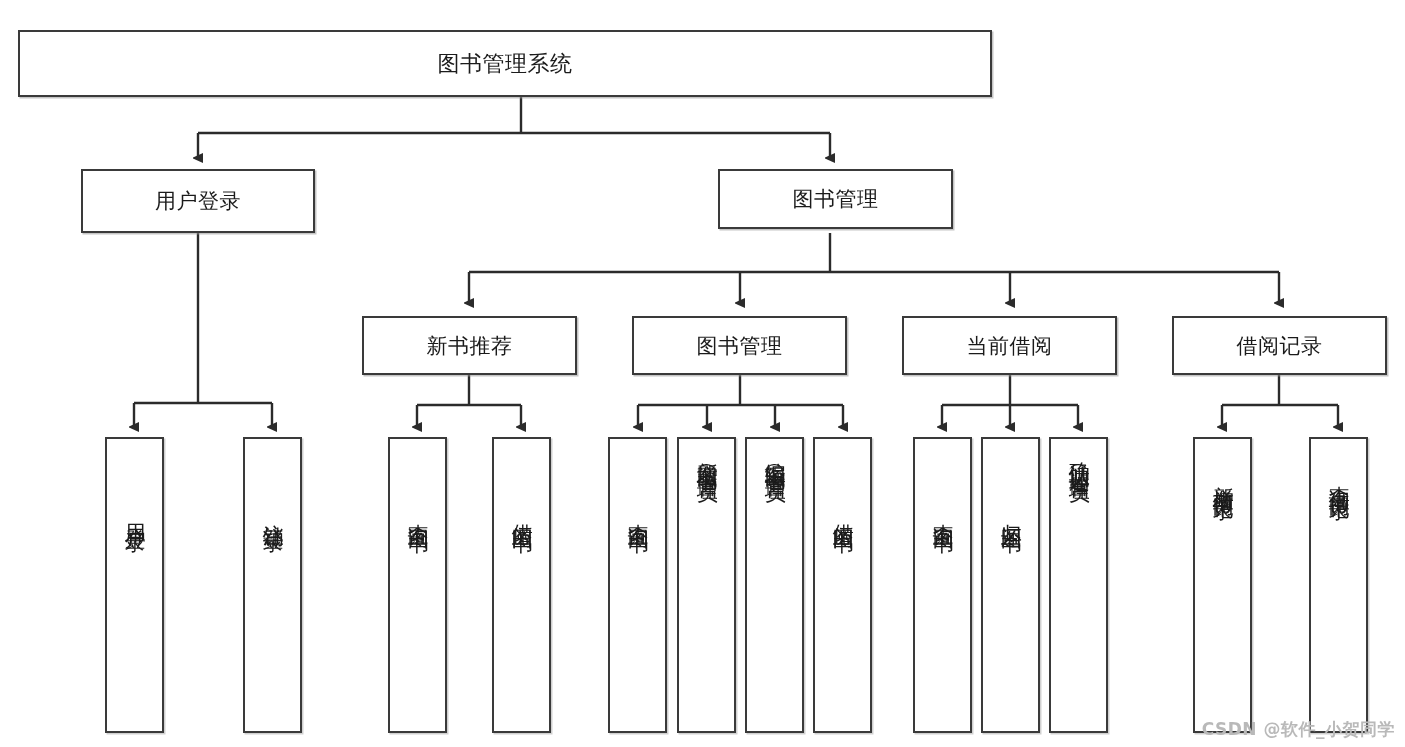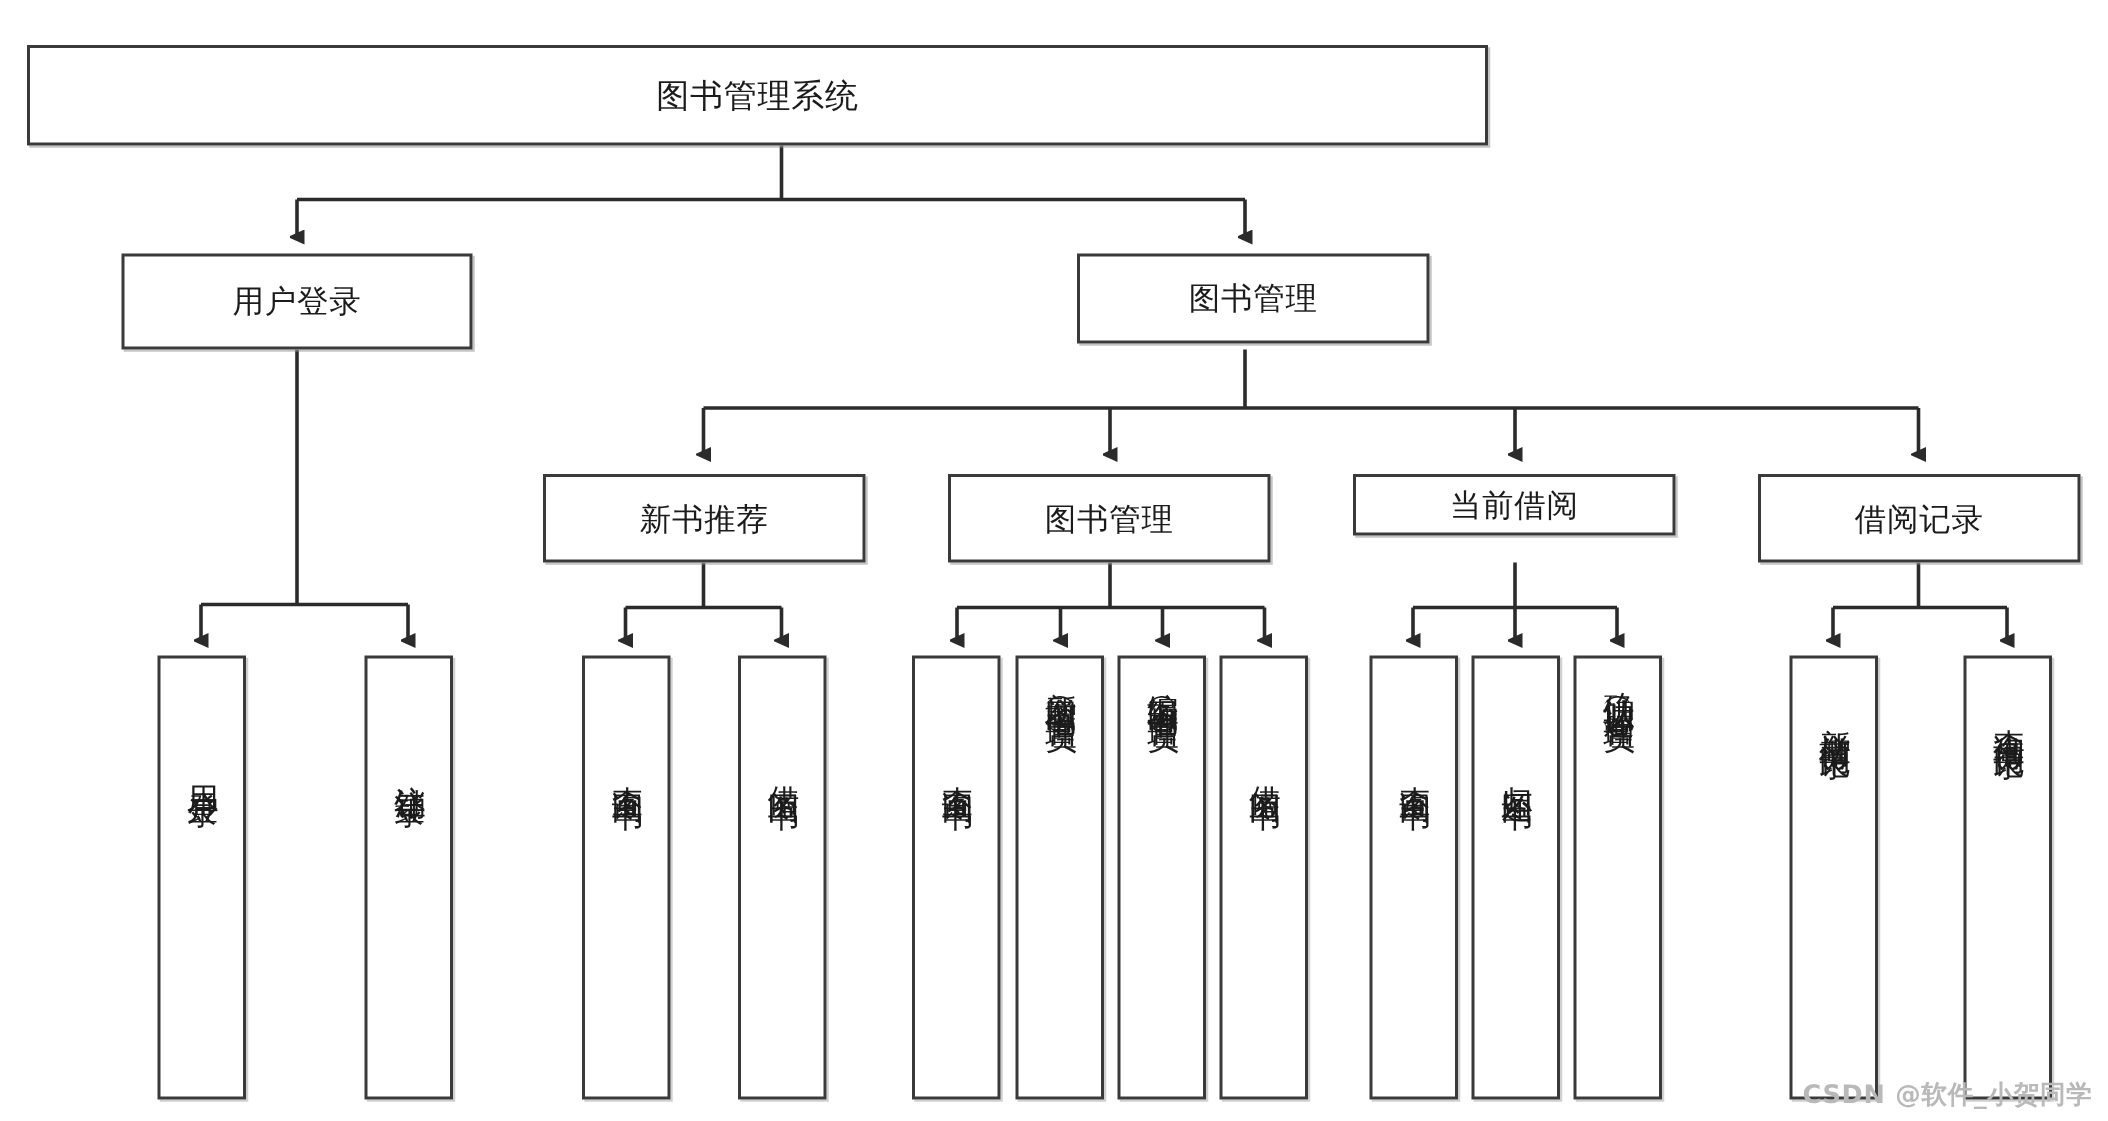--- a/index.html
+++ b/index.html
@@ -152,21 +152,21 @@
   <div class="node level-1" style="left:718px; top:169px; width:235px; height:60px;text-align:center;">
     <span class="node-label">图书管理</span>
   </div>
 
   <div class="node level-2" style="left:362px; top:316px; width:215px; height:59px;">
     <span class="node-label">新书推荐</span>
   </div>
   <div class="node level-2" style="left:632px; top:316px; width:215px; height:59px;">
     <span class="node-label">图书管理</span>
   </div>
-  <div class="node level-2" style="left:902px; top:316px; width:215px; height:41px;">
+  <div class="node level-2" style="left:902px; top:316px; width:215px; height:59px;">
     <span class="node-label">当前借阅</span>
   </div>
   <div class="node level-2" style="left:1172px; top:316px; width:215px; height:59px;">
     <span class="node-label">借阅记录</span>
   </div>
 
   <div class="node leaf align-mid" style="left:105px; top:437px; width:59px; height:296px;">
     <span class="node-label">用户登录</span>
   </div>
   <div class="node leaf align-mid" style="left:243px; top:437px; width:59px; height:296px;">

